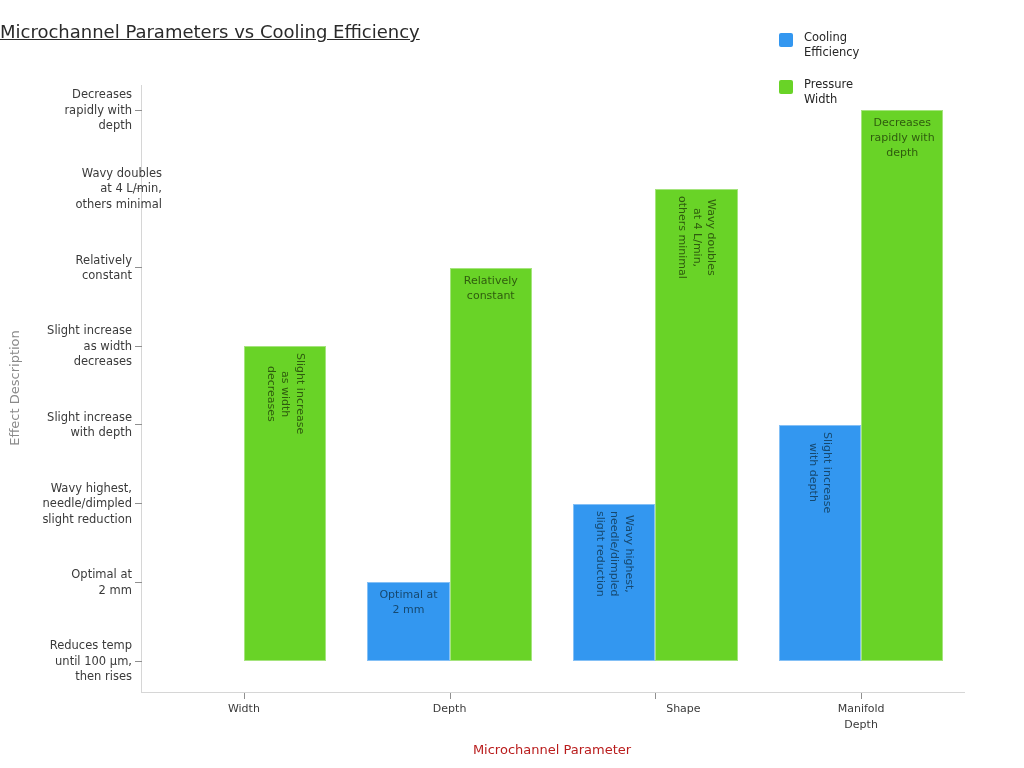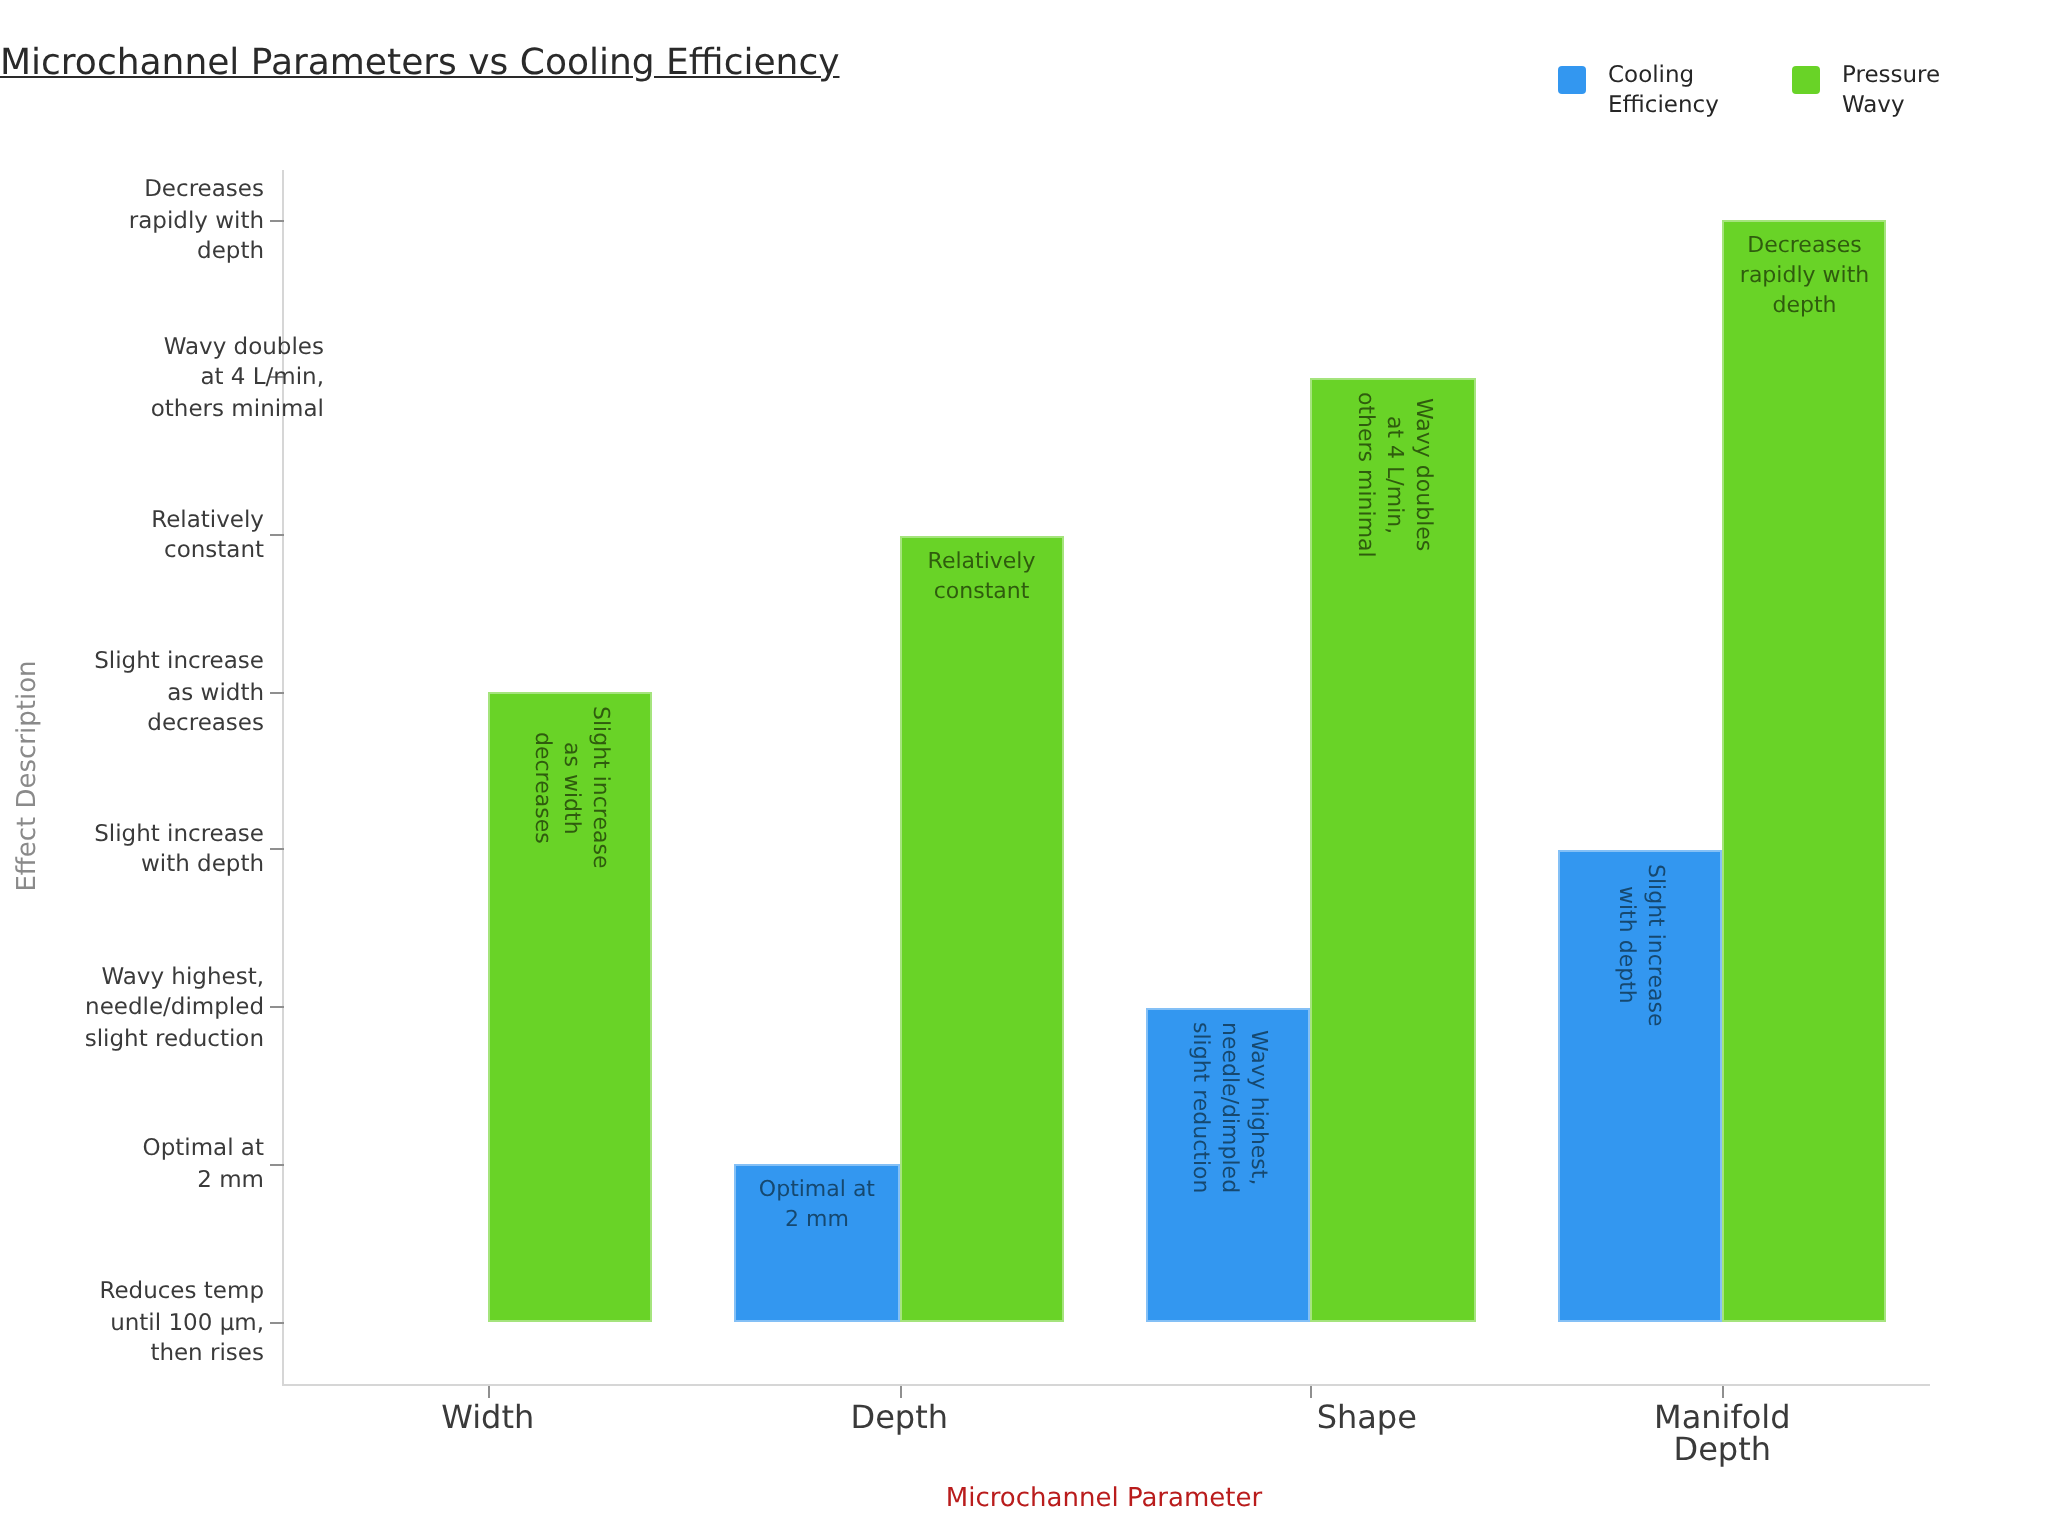--- a/index.html
+++ b/index.html
@@ -4,21 +4,21 @@
 <style>
   html,body{margin:0;padding:0;background:#ffffff;}
   .figure{
     position:relative;width:1024px;height:768px;background:#ffffff;
     font-family:"DejaVu Sans","Liberation Sans",sans-serif;overflow:hidden;
   }
   .title{
     position:absolute;top:21px;left:0;width:1024px;text-align:left;
     font-size:18px;color:#2a2a2a;text-decoration:underline;
   }
-  .legend{position:absolute;top:30px;left:779px;display:flex;gap:32px;}
+  .legend{position:absolute;top:30px;left:779px;display:flex;gap:17px;flex-direction:column;}
   .legend-item{display:flex;gap:11px;align-items:flex-start;}
   .swatch{width:14px;height:14px;margin-top:3px;border-radius:2px;flex:0 0 auto;}
   .legend-label{font-size:11.5px;line-height:15px;color:#262626;max-width:60px;}
   .plot{
     position:absolute;left:141px;top:85px;width:823px;height:607px;
     border-left:1px solid #d6d6d6;border-bottom:1px solid #d6d6d6;box-sizing:content-box;
   }
   .ylabel{
     position:absolute;left:14px;top:388px;white-space:nowrap;
     transform:translate(-50%,-50%) rotate(-90deg);
@@ -29,21 +29,21 @@
     font-size:13px;color:#b91c1c;white-space:nowrap;
   }
   .ytick{position:absolute;left:135px;width:7px;height:1px;background:#8f8f8f;}
   .ytick-label{
     position:absolute;left:0;width:132px;text-align:right;transform:translateY(-50%);
     font-size:11.5px;line-height:15.5px;color:#3a3a3a;white-space:pre-line;
   }
   .xtick{position:absolute;top:693px;width:1px;height:6px;background:#8f8f8f;}
   .xtick-label{
     position:absolute;top:701px;transform:translateX(-50%);text-align:center;
-    font-size:16px;line-height:16px;color:#3a3a3a;white-space:pre-line;
+    font-size:11px;line-height:16px;color:#3a3a3a;white-space:pre-line;
   }
   .bar{position:absolute;box-sizing:border-box;border:1px solid rgba(255,255,255,0.4);}
   .bar-label-h{
     position:absolute;top:4px;left:0;width:100%;text-align:center;
     font-size:11px;line-height:15px;white-space:pre-line;
   }
   .bar-label-v{
     position:absolute;top:6px;left:50%;transform:translateX(-50%);
     writing-mode:vertical-rl;text-align:center;
     font-size:11px;line-height:14.5px;white-space:pre-line;
@@ -55,21 +55,21 @@
 <div class="figure" id="fig">
   <div class="title">Microchannel Parameters vs Cooling Efficiency</div>
 
   <div class="legend">
     <div class="legend-item">
       <span class="swatch" style="background: rgb(51, 151, 240);"></span>
       <span class="legend-label">Cooling Efficiency</span>
     </div>
     <div class="legend-item">
       <span class="swatch" style="background: rgb(105, 211, 39);"></span>
-      <span class="legend-label">Pressure Wavy</span>
+      <span class="legend-label">Pressure Width</span>
     </div>
   </div>
 
   <div class="ylabel">Effect Description</div>
   <div class="xlabel">Microchannel Parameter</div>
   <div class="plot"></div>
 <div class="ytick" style="top: 660.5px;"></div>
     <div class="ytick-label" style="top: 661px;">Reduces temp
 until 100 μm,
 then rises</div>

